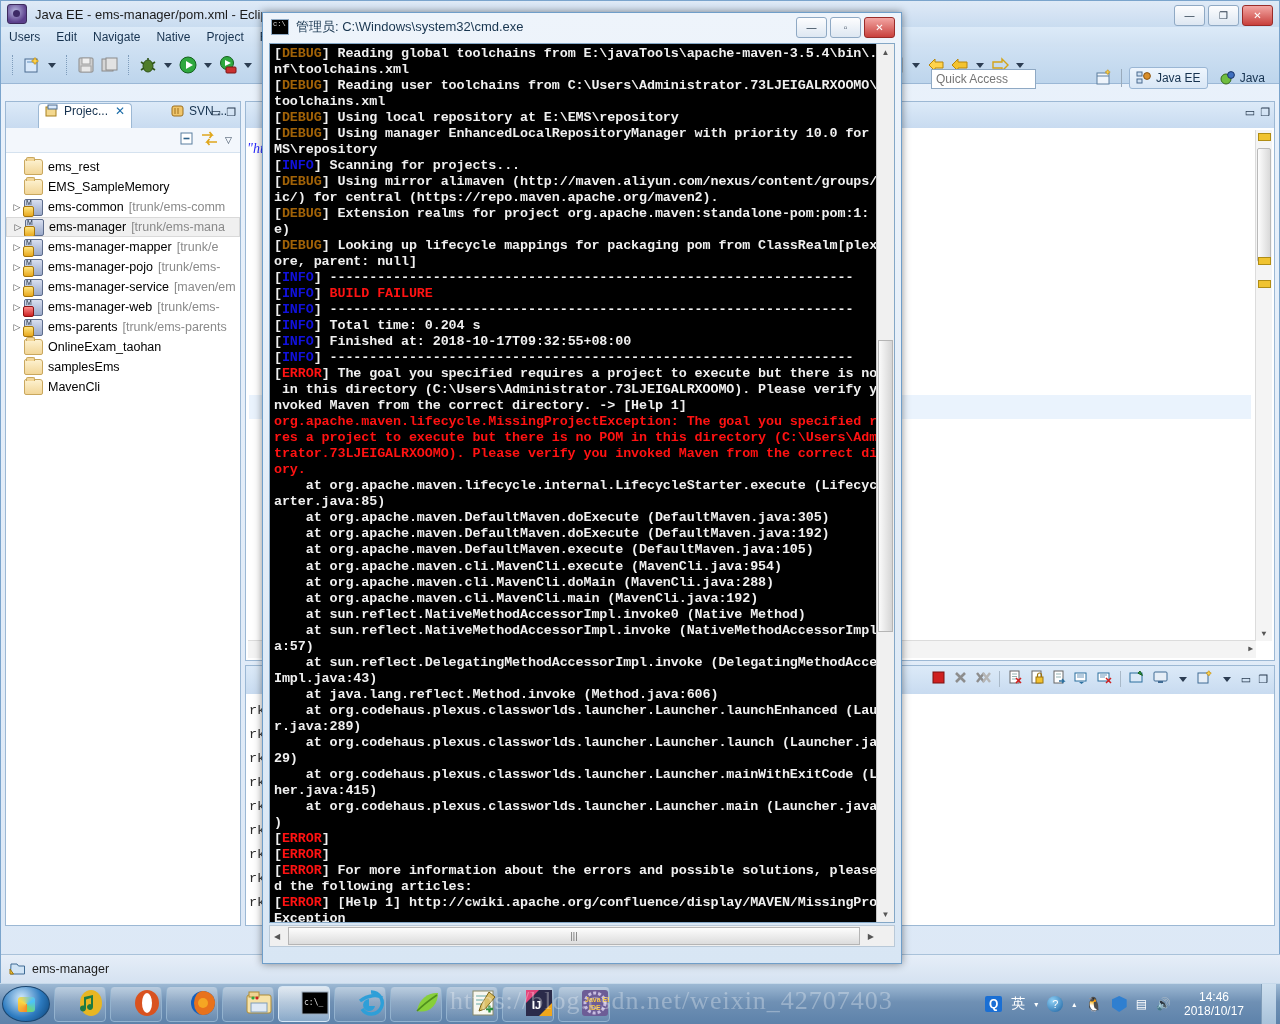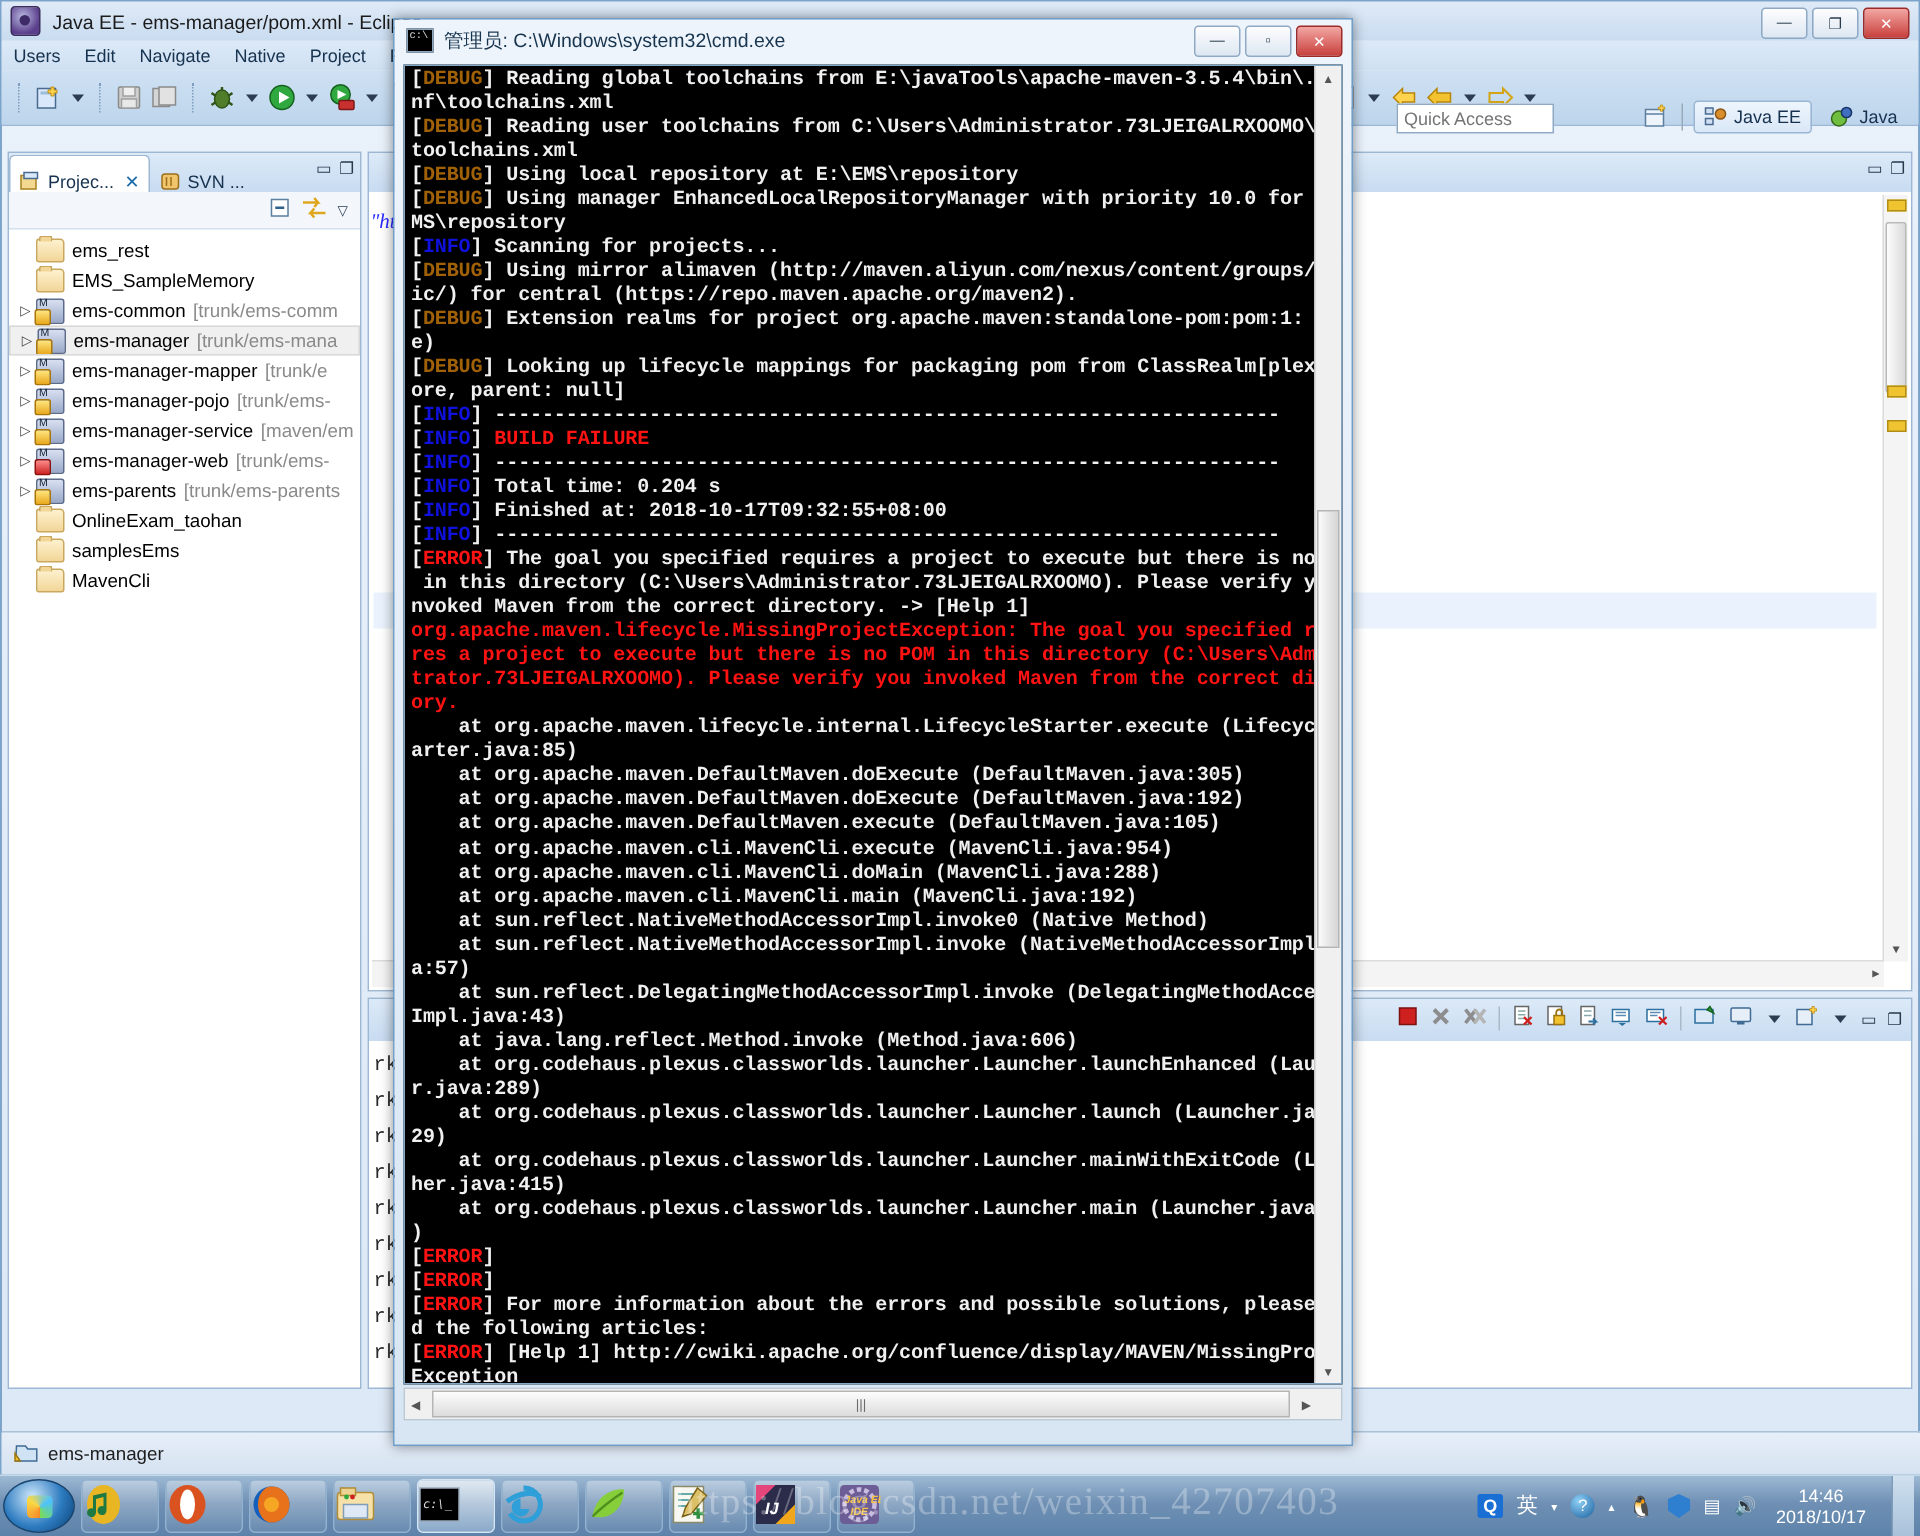--- a/index.html
+++ b/index.html
@@ -35,21 +35,21 @@
   .qa{position:absolute;right:243px;top:68px;width:105px;height:20px;background:#fff;
     border:1px solid #8fa9c4;font-size:12px;color:#6a5b4a;padding:2px 4px;box-sizing:border-box;}
   .persp{position:absolute;right:8px;top:66px;display:flex;align-items:center;gap:6px;}
   .perspbtn{display:flex;align-items:center;gap:4px;padding:2px 6px;font-size:12px;color:#16324f;}
   .perspbtn.sel{border:1px solid #9ab6d4;border-radius:3px;background:linear-gradient(#eef5fd,#d9e7f6);}
 
   
   #explorer{position:absolute;left:4px;top:100px;width:236px;height:825px;
     background:#fff;border:1px solid #9cb8d4;box-sizing:border-box;}
   .vtabs{height:26px;background:linear-gradient(#dceaf8,#c8dbf0);display:flex;align-items:flex-end;position:relative;}
-  .vtab{height:24px;display:flex;align-items:flex-end;gap:4px;padding:0 6px;font-size:12px;color:#16324f;}
+  .vtab{height:24px;display:flex;align-items:flex-start;gap:4px;padding:0 6px;font-size:12px;color:#16324f;margin-left:32px;}
   .vtab.active{background:#fff;border:1px solid #9cb8d4;border-bottom:none;border-radius:4px 4px 0 0;}
   .vtools{position:absolute;right:4px;top:4px;display:flex;gap:5px;align-items:center;}
   .vtoolbar2{height:24px;background:#f3f7fc;border-bottom:1px solid #d5e2ef;display:flex;
     justify-content:flex-end;align-items:center;gap:7px;padding-right:8px;}
   .tree{padding:4px 0 0 0;}
   .trow{height:20px;display:flex;align-items:center;font-size:12.5px;color:#000;padding-left:4px;
     white-space:nowrap;overflow:hidden;}
   .trow.sel{background:#f0f0f0;border:1px solid #d9d9d9;box-sizing:border-box;}
   .arr{width:14px;text-align:center;color:#4a4a4a;font-size:9px;}
   .fold{width:17px;height:14px;margin-right:5px;background:linear-gradient(#fdf1cf,#f2d698);
@@ -130,21 +130,21 @@
     background:linear-gradient(#9db9d4,#6f90b4 45%,#5d82aa);
     border-top:1px solid #c6d9ea;display:flex;align-items:center;}
   .startorb{width:46px;height:34px;margin-left:2px;border-radius:50%;
     background:radial-gradient(circle at 40% 32%,#cfe8fb,#2d7bc0 55%,#0a3f72);
     border:1px solid #19456f;display:flex;align-items:center;justify-content:center;}
   .startorb .wflag{width:17px;height:15px;
     background:conic-gradient(from 180deg at 50% 50%,#ff8a1f,#ffd93b,#49c3ff,#7ce04a);
     border-radius:3px;opacity:.95;}
   .tbtn{width:50px;height:34px;margin-left:4px;border:1px solid #93b2ce;border-radius:4px;
     background:linear-gradient(rgba(255,255,255,.35),rgba(255,255,255,.05));
-    display:flex;align-items:center;justify-content:flex-start;font-style:italic;}
+    display:flex;align-items:center;justify-content:flex-end;}
   .tbtn.active{background:linear-gradient(rgba(255,255,255,.7),rgba(200,225,245,.4));
     border-color:#d6e6f4;}
   .tray{position:absolute;right:4px;top:0;height:40px;display:flex;align-items:center;gap:9px;
     color:#fff;font-size:11px;}
   .clock{text-align:center;line-height:14px;color:#fff;font-size:12px;width:68px;}
   .showdesk{width:14px;height:40px;margin-left:4px;background:linear-gradient(#cfe0ef,#a8c2da);
     border-left:1px solid #7f9cb8;}
   .watermark{position:absolute;left:450px;bottom:2px;width:820px;height:36px;
     color:rgba(255,255,255,.30);font-size:26px;font-family:"Liberation Serif",serif;
     letter-spacing:1px;pointer-events:none;white-space:nowrap;}

